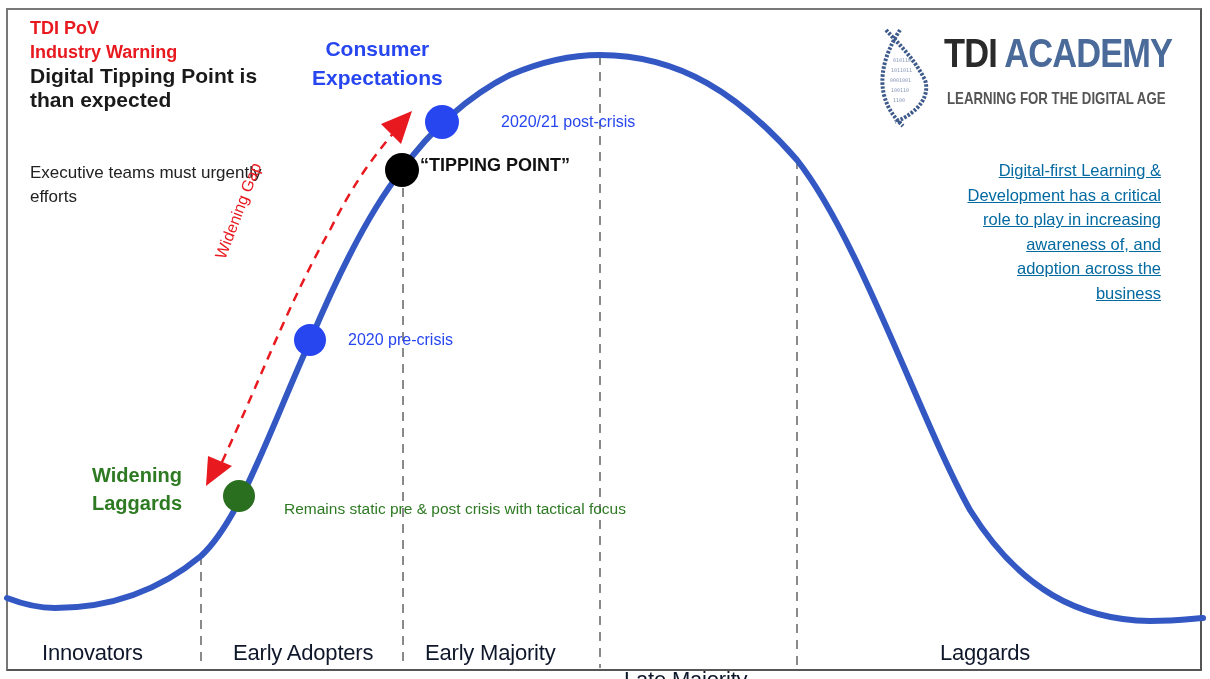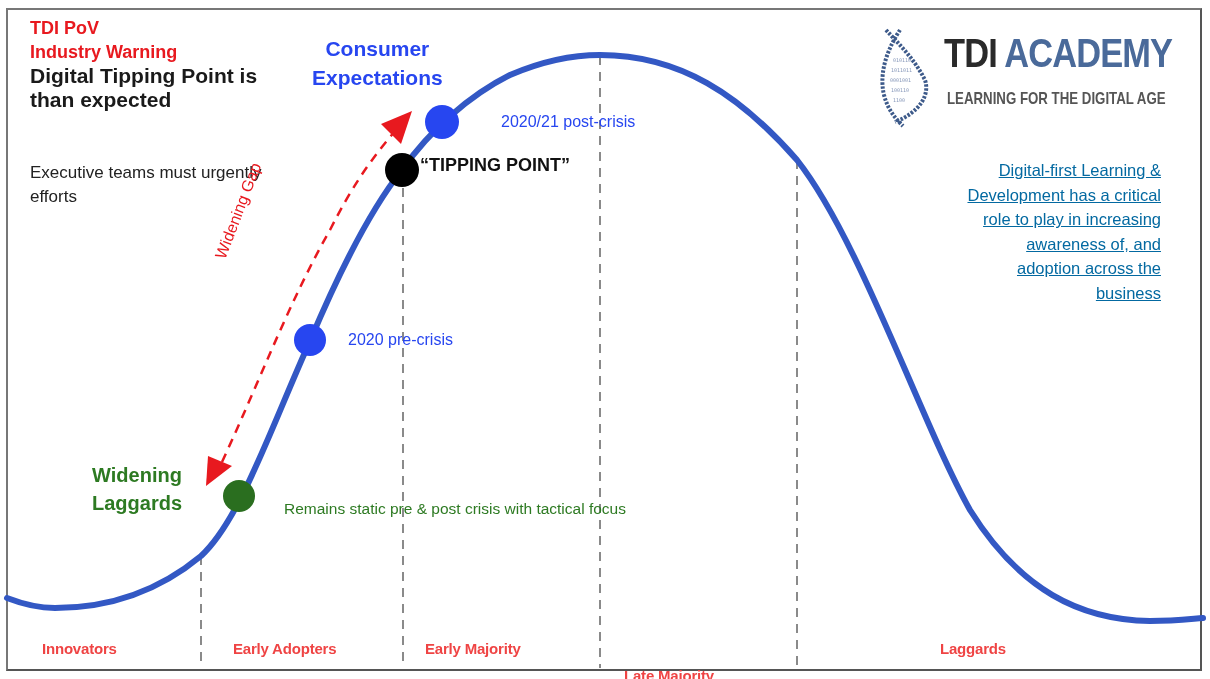--- a/index.html
+++ b/index.html
@@ -9,21 +9,21 @@
   .txt { position: absolute; white-space: nowrap; }
   .warn-title { left: 30px; top: 16px; color: #e8191f; font-weight: bold; font-size: 18px; line-height: 24px; }
   .warn-bold { left: 30px; top: 64px; color: #1a1a1a; font-weight: bold; font-size: 21px; line-height: 24px; }
   .warn-body { left: 30px; top: 161px; color: #222; font-size: 17px; line-height: 24px; }
   .consumer { left: 312px; top: 34px; color: #2746f0; font-weight: bold; font-size: 21px; line-height: 29px; text-align: center; }
   .blue-lbl { color: #2746f0; font-size: 16px; }
   .tipping { left: 420px; top: 155px; color: #111; font-weight: bold; font-size: 18px; }
   .insurer { left: 92px; top: 461px; color: #2d7a22; font-weight: bold; font-size: 20px; line-height: 28px; text-align: center; }
   .green-lbl { left: 284px; top: 486px; color: #2d7a22; font-size: 15.5px; margin-top: 14px; }
   .side-note { right: 49px; top: 158px; color: #0369a1; font-size: 16.5px; line-height: 24.6px; text-align: right; text-decoration: underline; }
-  .seg { top: 640px; color: #ef4444; font-weight: bold; font-size: 15px; letter-spacing: -0.2px; }
+  .seg { top: 640px; color: #0f172a; font-weight: normal; font-size: 22px; letter-spacing: -0.2px; }
   .logo-main { left: 944px; top: 30px; font-size: 40px; font-weight: bold; letter-spacing: -1px; line-height: 46px; transform: scaleX(0.86); transform-origin: left; }
   .logo-main .tdi { color: #2a2a2a; }
   .logo-main .acad { color: #4a6a9a; }
   .logo-sub { left: 947px; top: 89px; color: #555; font-size: 17px; font-weight: bold; letter-spacing: 0px; transform: scaleX(0.78); transform-origin: left; }
   .widening { left: 212px; top: 255px; color: #e8191f; font-size: 16px; transform: rotate(-69deg); transform-origin: left top; }
 </style>
 </head>
 <body>
 
 <div class="frame"></div>

